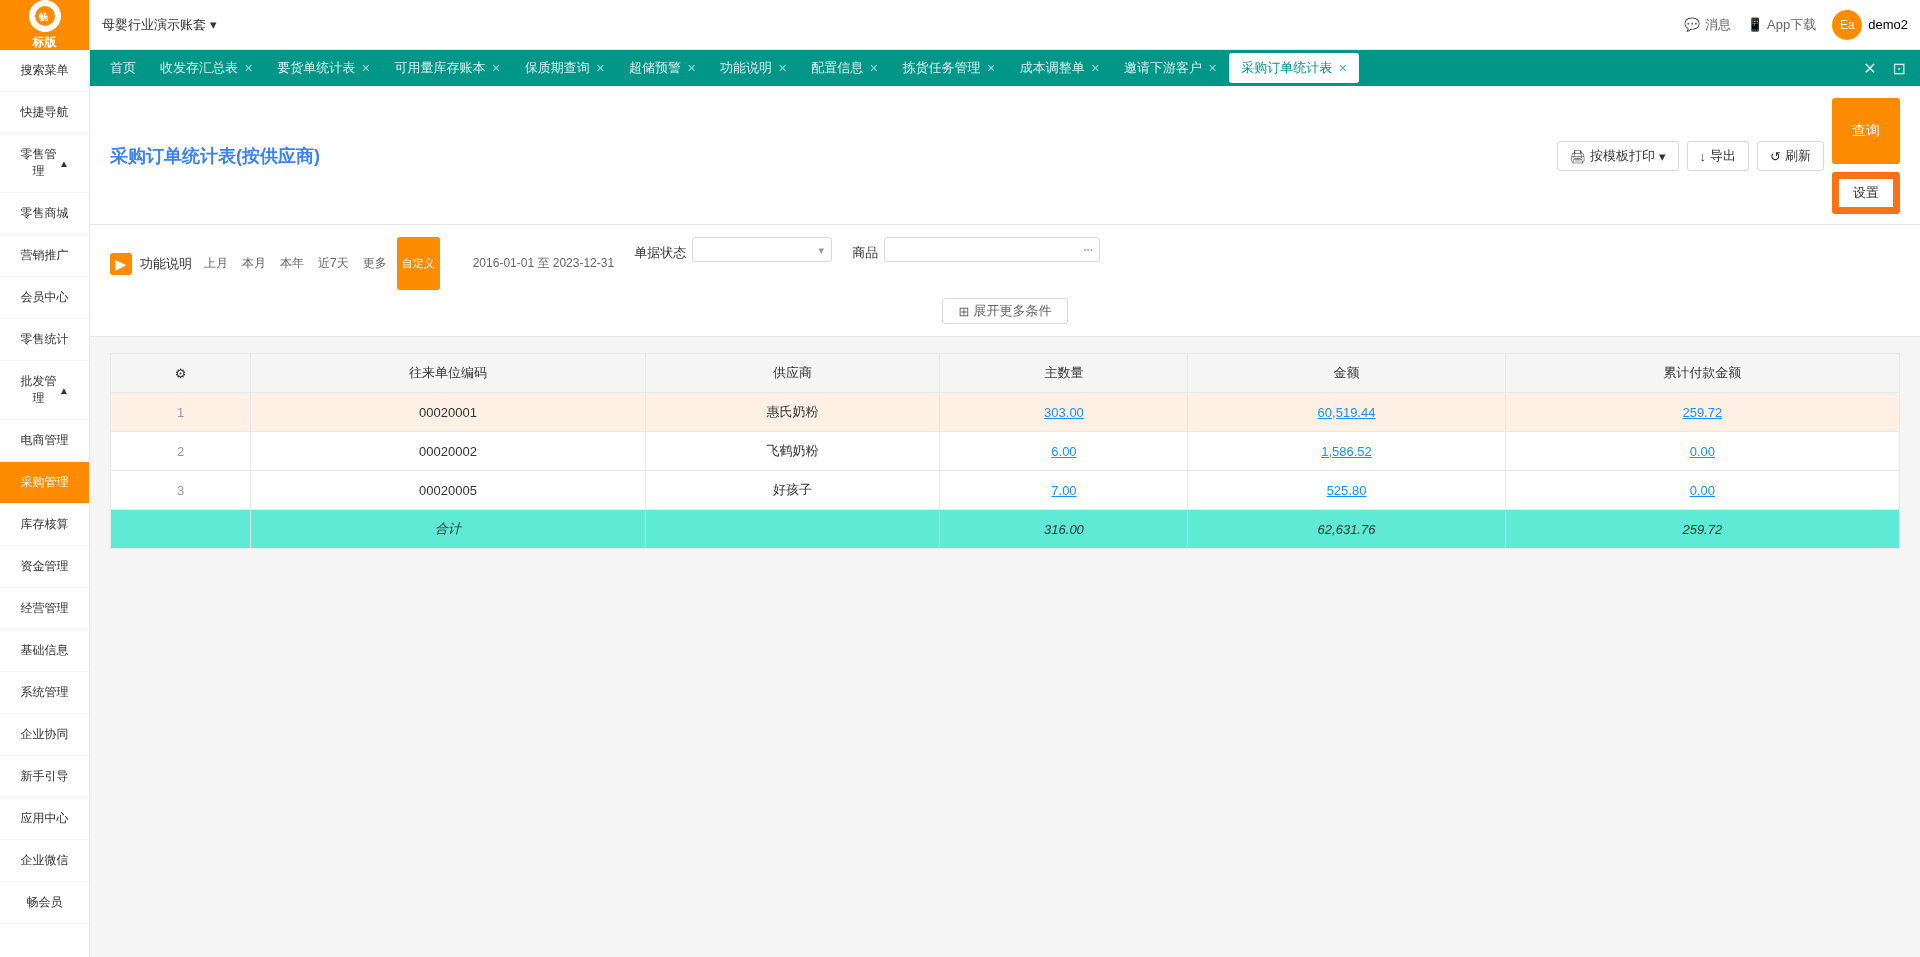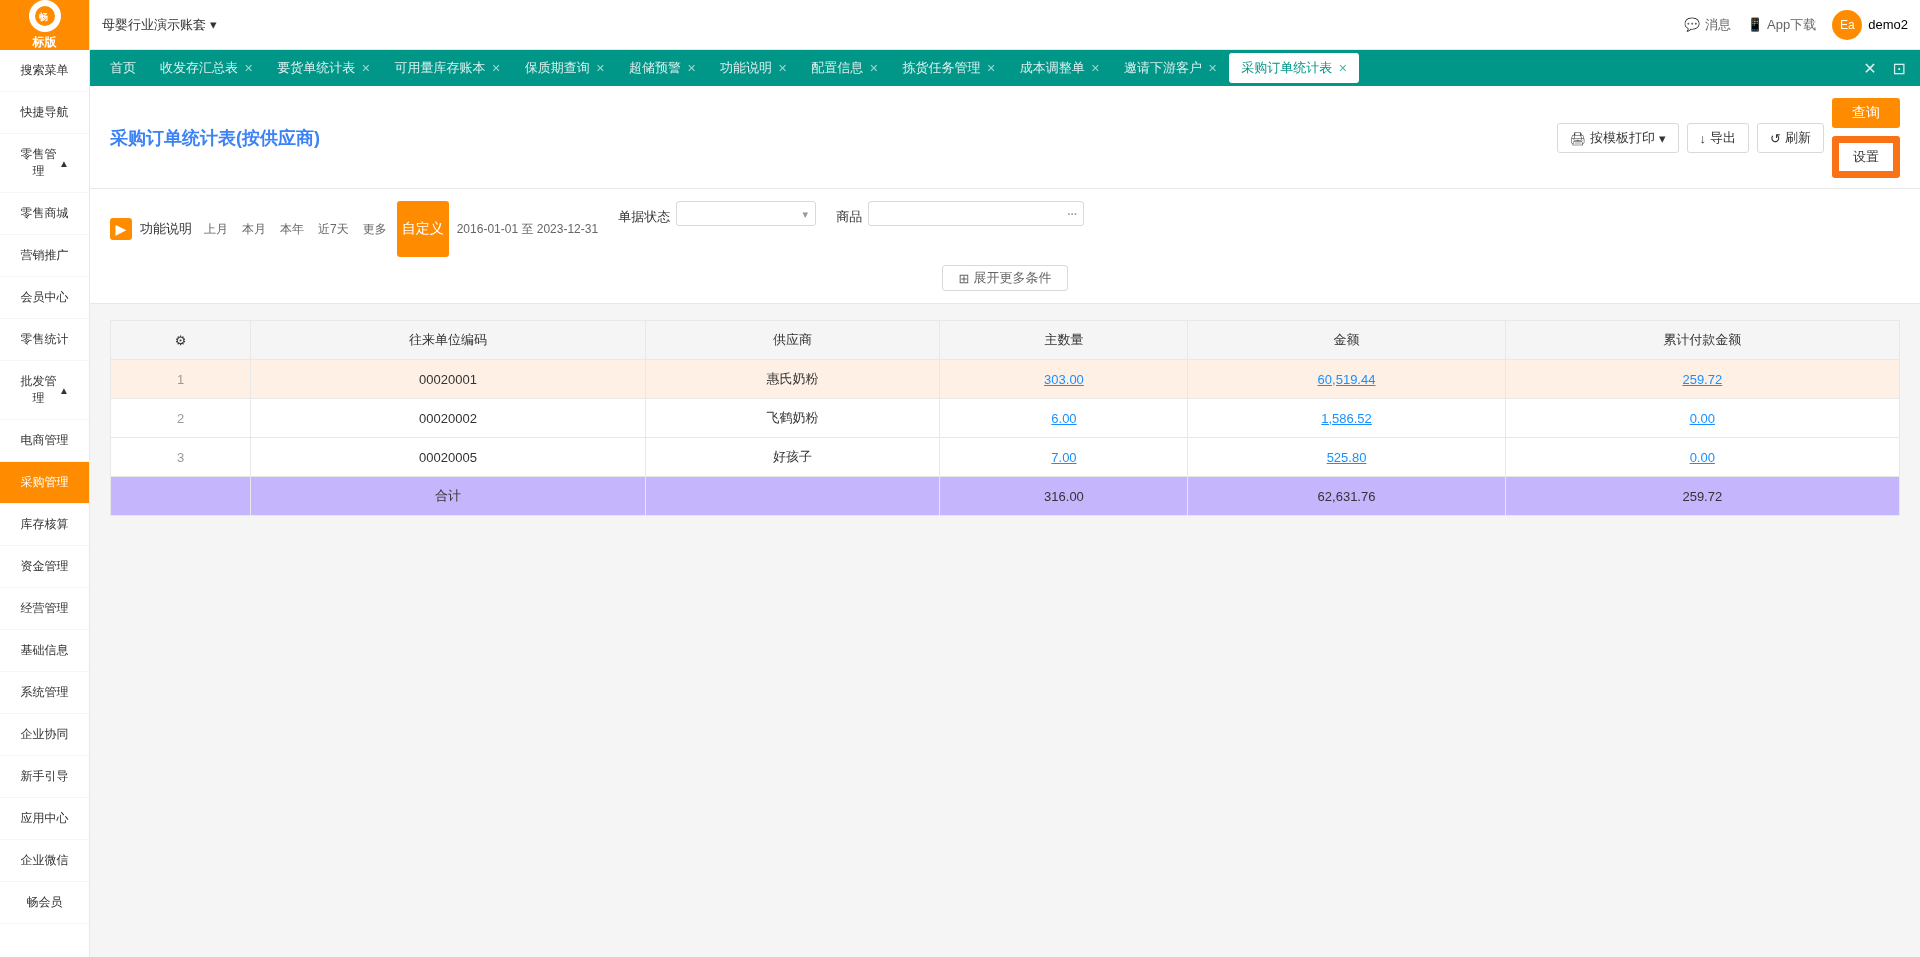--- a/index.html
+++ b/index.html
@@ -40,51 +40,51 @@
     
     .page-content { flex: 1; overflow: hidden; display: flex; flex-direction: column; background: #f5f5f5; }
 
     
     .page-header { background: #fff; padding: 12px 20px 10px; border-bottom: 1px solid #e8e8e8; flex-shrink: 0; display: flex; align-items: center; }
     .page-title { font-size: 18px; font-weight: bold; color: #3b82f6; }
     .page-header-actions { margin-left: auto; display: flex; align-items: center; gap: 8px; }
     .btn-print { background: #fff; border: 1px solid #d9d9d9; color: #333; padding: 5px 12px; border-radius: 3px; cursor: pointer; font-size: 13px; display: flex; align-items: center; gap: 4px; }
     .btn-export { background: #fff; border: 1px solid #d9d9d9; color: #333; padding: 5px 12px; border-radius: 3px; cursor: pointer; font-size: 13px; display: flex; align-items: center; gap: 4px; }
     .btn-refresh { background: #fff; border: 1px solid #d9d9d9; color: #333; padding: 5px 12px; border-radius: 3px; cursor: pointer; font-size: 13px; display: flex; align-items: center; gap: 4px; }
-    .btn-query { background: #ff8c00; border: none; color: #fff; padding: 6px 20px; border-radius: 3px; cursor: pointer; font-size: 14px; font-weight: 500; }
+    .btn-query { background: #ff8c00; border: none; color: #fff; padding: 24px 20px; border-radius: 3px; cursor: pointer; font-size: 14px; font-weight: 500; }
     .btn-settings { background: #fff; border: 7px solid #f97316; color: #333; padding: 5px 12px; border-radius: 3px; cursor: pointer; font-size: 13px; display: block; margin-top: 4px; }
 
     
     .filter-area { background: #fff; padding: 12px 20px; border-bottom: 1px solid #e8e8e8; flex-shrink: 0; }
     .filter-toggle { width: 22px; height: 22px; background: #ff8c00; color: #fff; border: none; border-radius: 3px; cursor: pointer; display: flex; align-items: center; justify-content: center; font-size: 14px; flex-shrink: 0; }
     .filter-label { color: #333; font-size: 13px; white-space: nowrap; }
     .filter-date-shortcuts { display: flex; gap: 6px; align-items: center; }
     .filter-shortcut { color: #666; font-size: 12px; cursor: pointer; padding: 1px 4px; }
-    .filter-custom-tag { background: #ff8c00; color: #fff; font-size: 14px; padding: 19px 5px; border-radius: 3px; cursor: pointer; }
-    .filter-date-range { color: #666; font-size: 12px; }
+    .filter-custom-tag { background: #ff8c00; color: #fff; font-size: 11px; padding: 19px 5px; border-radius: 3px; cursor: pointer; }
+    .filter-date-range { color: #666; font-size: 12px; margin-left: 25px; }
     .filter-item { display: flex; align-items: flex-end; gap: 6px; }
     .filter-item-label { color: #333; font-size: 13px; white-space: nowrap; }
     .filter-select { border: 1px solid #d9d9d9; border-radius: 3px; padding: 4px 28px 4px 8px; font-size: 13px; color: #333; background: #fff; cursor: pointer; min-width: 140px; appearance: none; position: relative; }
     .filter-select-wrapper { position: relative; display: inline-block; }
     .filter-select-wrapper::after { content: '▾'; position: absolute; right: 8px; top: 50%; transform: translateY(-50%); color: #999; pointer-events: none; font-size: 11px; }
     .filter-input-wrapper { position: relative; display: flex; align-items: center; }
     .filter-input { border: 1px solid #d9d9d9; border-radius: 3px; padding: 4px 30px 4px 8px; font-size: 13px; color: #333; min-width: 200px; }
     .filter-input-dots { position: absolute; right: 8px; color: #999; cursor: pointer; font-size: 16px; letter-spacing: -2px; }
     .filter-more-row { display: flex; justify-content: center; margin-top: 8px; }
     .filter-expand-btn { color: #666; font-size: 13px; cursor: pointer; display: flex; align-items: center; gap: 4px; border: 1px solid #d9d9d9; padding: 3px 16px; border-radius: 3px; background: #fff; }
 
     
     .table-area { flex: 1; overflow: auto; padding: 16px 20px; }
     .data-table { width: 100%; border-collapse: collapse; background: #fff; }
     .data-table th { background: #f5f5f5; border: 1px solid #e8e8e8; padding: 10px 12px; text-align: center; font-size: 13px; color: #333; font-weight: 500; }
     .data-table td { border: 1px solid #e8e8e8; padding: 10px 12px; text-align: center; font-size: 13px; color: #333; }
     .data-table tr.selected td { background: #fff0e6; }
     .data-table .num-link { color: #1890ff; text-decoration: underline; cursor: pointer; }
     .data-table .row-num { color: #999; }
-    .table-footer { background: #c4b5fd; border: 1px solid #e8e8e8; border-top: none; }
+    .table-footer { background: #5eead4; border: 1px solid #e8e8e8; border-top: none; font-style: italic; }
     .table-footer td { font-weight: 500; }
 
     .filter-area-inner { display: flex; align-items: flex-start; gap: 0; }
     .filter-left { display: flex; align-items: center; gap: 8px; flex-shrink: 0; }
     .filter-center { flex: 1; display: flex; align-items: center; gap: 20px; padding-left: 20px; }
   </style>
 </head>
 <body>
 
 <div class="sidebar">

